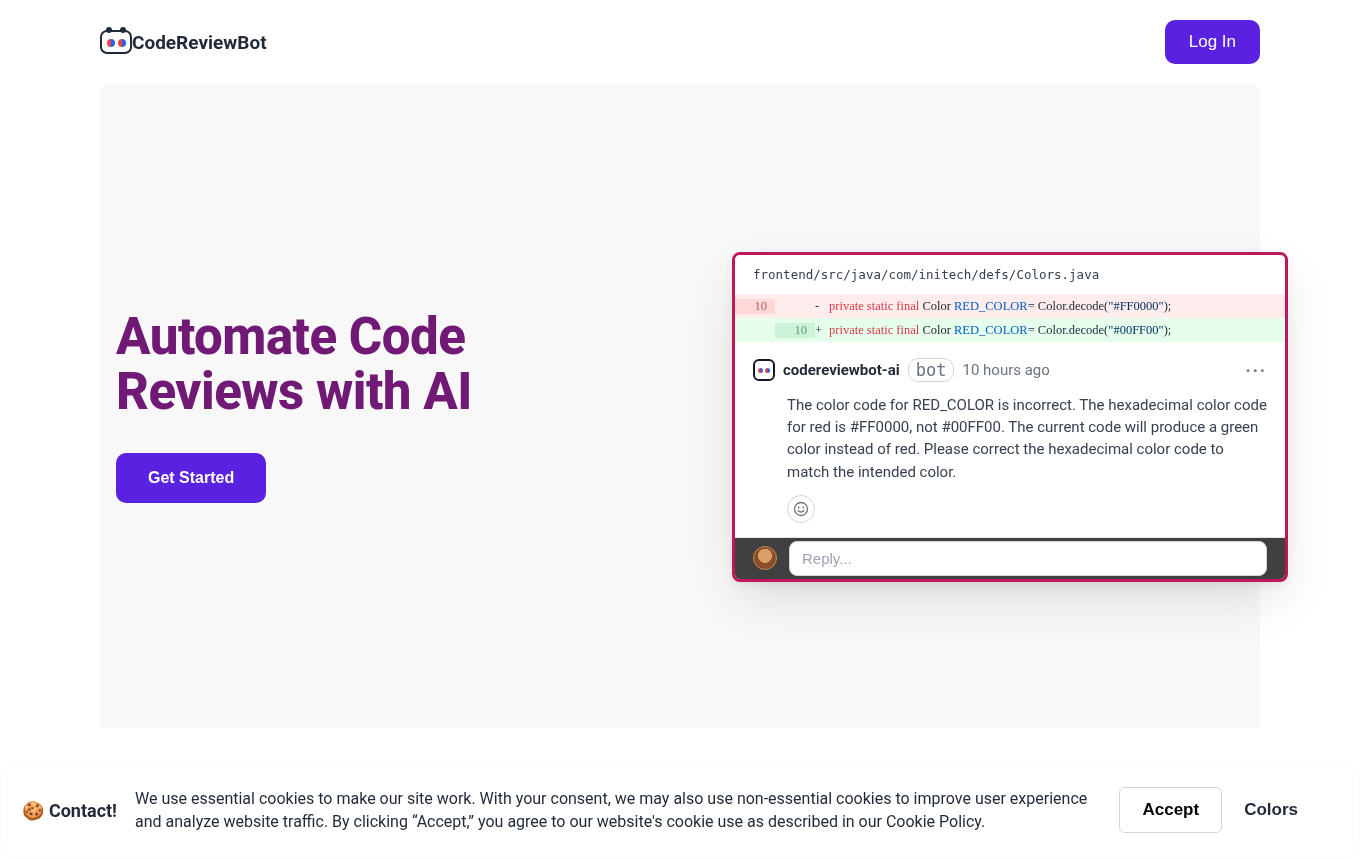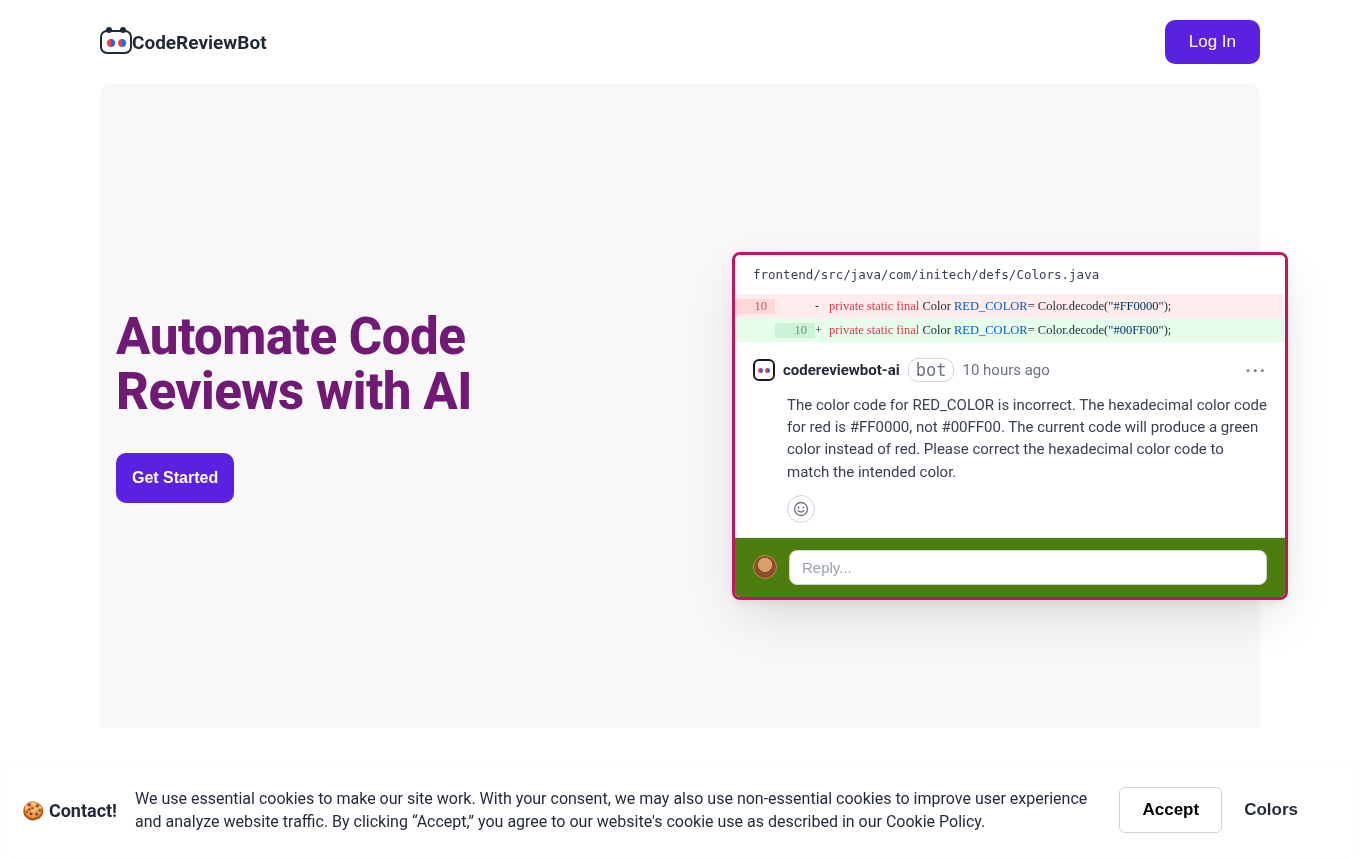--- a/index.html
+++ b/index.html
@@ -59,21 +59,21 @@
       display:flex;
       align-items:center;
       position:relative;
       overflow:visible;
     }
     .hero-left { padding-left:16px; max-width:520px; }
     .headline { font-weight:800; font-size:51px; line-height:1.08; color:#701a75; letter-spacing:-0.5px; }
     .subhead { margin-top:32px; font-size:18px; color:#374151; line-height:1.45; max-width:496px; }
     .cta {
       margin-top:34px; background:#5b21e0; color:#fff; border:none;
-      padding:16px 16px; border-radius:10px; font-size:16px; font-weight:600; cursor:pointer;
+      padding:16px 32px; border-radius:10px; font-size:16px; font-weight:600; cursor:pointer;
     }
     
     .code-card {
       position:absolute; right:-28px; top:168px; width:556px;
       background:#fff; border-radius:8px;
       box-shadow: 0 20px 50px -10px rgba(0,0,0,.15), 0 4px 10px rgba(0,0,0,.05);
       border:3px solid #be185d;
       overflow:hidden;
     }
     .file-path {
@@ -115,22 +115,22 @@
     .c-time{color:#6b7280; font-size:15px;}
     .kebab{margin-left:auto; color:#6b7280; letter-spacing:2px; font-weight:900; cursor:pointer;}
     .c-body{margin-top:12px; margin-left:34px; font-size:15px; color:#374151; line-height:1.48;}
     .react-btn{
       margin-top:12px; margin-left:34px; width:28px;height:28px;
       border:1px solid #d1d5db; border-radius:50%;
       display:flex;align-items:center;justify-content:center;
       font-size:14px; color:#6b7280; background:#fff; cursor:pointer;
     }
     .reply-row{
-      border-top:1px solid #e5e7eb; padding:12px 18px; display:flex; gap:12px; align-items:center;
-      background:#4d7c0f;
+      border-top:1px solid #e5e7eb; padding:3px 18px; display:flex; gap:12px; align-items:center;
+      background:#404040;
     }
     .avatar-human{
       width:24px;height:24px;border-radius:50%;
       background: radial-gradient(circle at 50% 40%, #d9a06a 0 40%, #8b4e2a 42% 100%);
       border:1px solid #c58b55;
     }
     .reply-input{
       flex:1; border:1px solid #d1d5db; border-radius:8px;
       padding:8px 12px; font-size:15px; color:#374151; background:#fff;
     }

